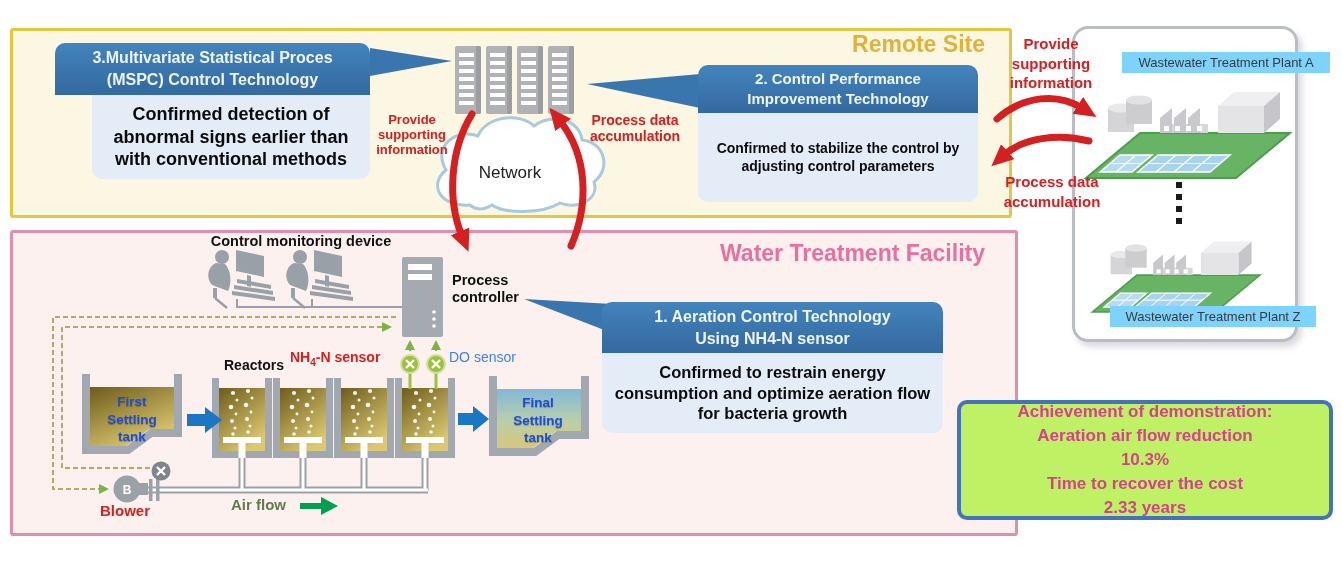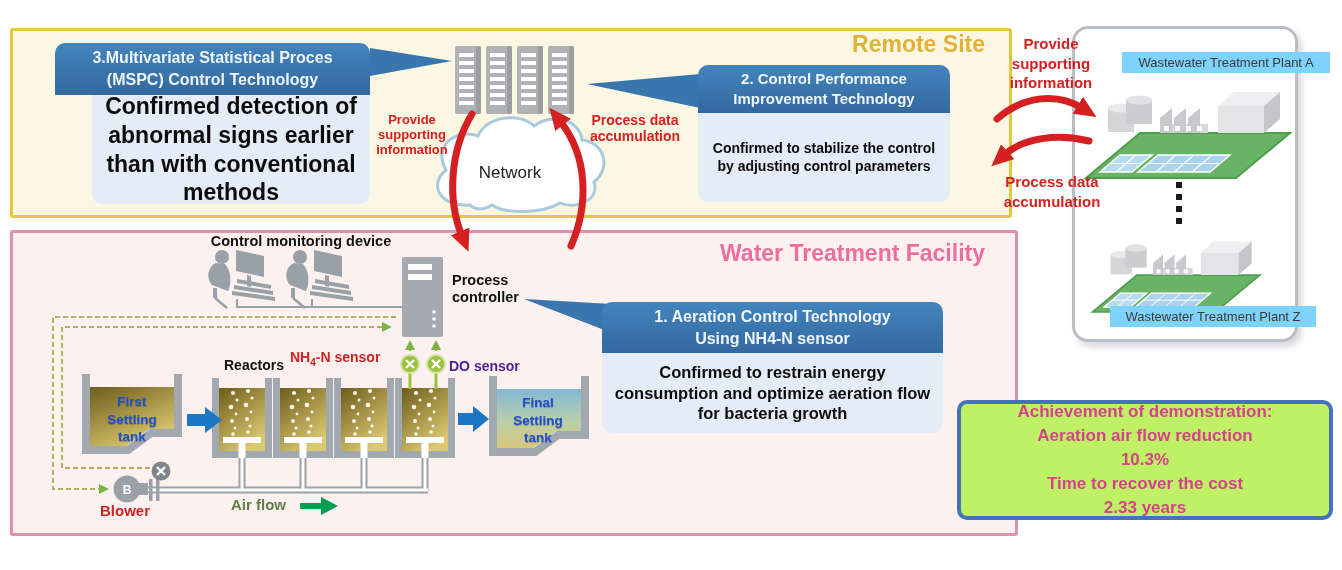--- a/index.html
+++ b/index.html
@@ -21,39 +21,39 @@
   .red-note{color:#d42020;font-weight:bold;text-align:center;line-height:1.15;}
   .note-c1{left:366px;top:113px;width:92px;font-size:13px;}
   .note-c2{left:576px;top:112px;width:118px;font-size:14px;}
   .note-r1{left:993px;top:34px;width:116px;font-size:15px;line-height:1.3;}
   .note-r2{left:986px;top:172px;width:132px;font-size:15px;line-height:1.3;}
   .network-lbl{left:455px;top:163px;width:110px;text-align:center;font-size:17px;color:#222;}
   .monitor-lbl{left:195px;top:233px;width:212px;text-align:center;font-size:14.5px;font-weight:bold;color:#111;}
   .pc-lbl{left:452px;top:272px;width:100px;font-size:14.5px;font-weight:600;color:#111;line-height:1.2;}
   .nh4-lbl{left:290px;top:349px;font-size:14px;font-weight:bold;color:#d42020;}
   .nh4-lbl sub{font-size:10px;}
-  .do-lbl{left:449px;top:358px;width:90px;font-size:14px;font-weight:bold;color:#4c1d95;}
+  .do-lbl{left:449px;top:349px;width:90px;font-size:14px;font-weight:normal;color:#3b82f6;}
   .reactors-lbl{left:224px;top:357px;font-size:14px;font-weight:bold;color:#111;}
   .tank-lbl{text-align:center;color:#1d4ed8;font-weight:bold;font-size:13.5px;line-height:1.3;text-shadow:0 1px 1px rgba(60,50,0,.35);}
   .tank1-lbl{left:94px;top:393px;width:76px;}
   .tank2-lbl{left:502px;top:394px;width:72px;}
   .blower-lbl{left:100px;top:502px;font-size:15px;font-weight:bold;color:#d42020;}
   .airflow-lbl{left:231px;top:496px;font-size:15px;font-weight:bold;color:#5e7d4a;}
   .plant-lbl{background:#7dd3fc;text-align:center;font-size:13px;color:#3a3a3a;padding:3px 0;}
   .plantA-lbl{left:1122px;top:52px;width:208px;}
   .plantZ-lbl{left:1110px;top:306px;width:206px;}
   .callout{position:absolute;z-index:20;}
   .callout .hd{background:linear-gradient(#4384bc,#33699f);color:#eef5fc;font-weight:bold;text-align:center;
                border-radius:10px 10px 0 0;display:flex;align-items:center;justify-content:center;white-space:pre-line;}
   .callout .bd{background:#e4ecf7;color:#0b0b0b;font-weight:bold;text-align:center;border-radius:0 0 10px 10px;
                display:flex;align-items:center;justify-content:center;line-height:1.26;padding:0 6px;box-sizing:border-box;}
   .box3{left:55px;top:43px;width:315px;}
   .box3 .hd{height:52px;font-size:16px;line-height:1.35;}
-  .box3 .bd{height:109px;font-size:23px;margin-left:37px;}
-  .box2{left:698px;top:65px;width:252px;}
+  .box3 .bd{height:84px;font-size:18px;margin-left:37px;}
+  .box2{left:698px;top:65px;width:280px;}
   .box2 .hd{height:48px;font-size:15px;line-height:1.35;}
   .box2 .bd{height:89px;font-size:14px;}
   .box1{left:602px;top:302px;width:341px;}
   .box1 .hd{height:51px;font-size:16px;line-height:1.35;}
   .box1 .bd{height:80px;font-size:16.5px;}
 </style>
 </head>
 <body>
 
 <div class="stage">

